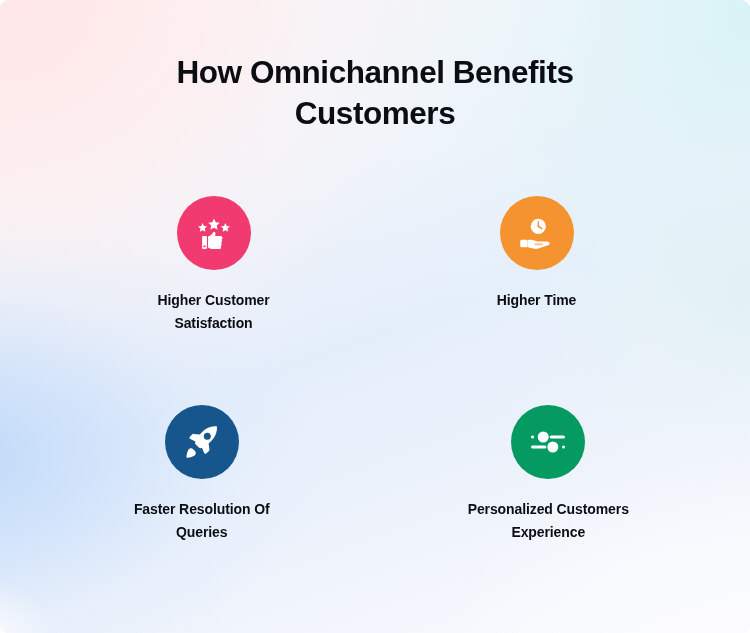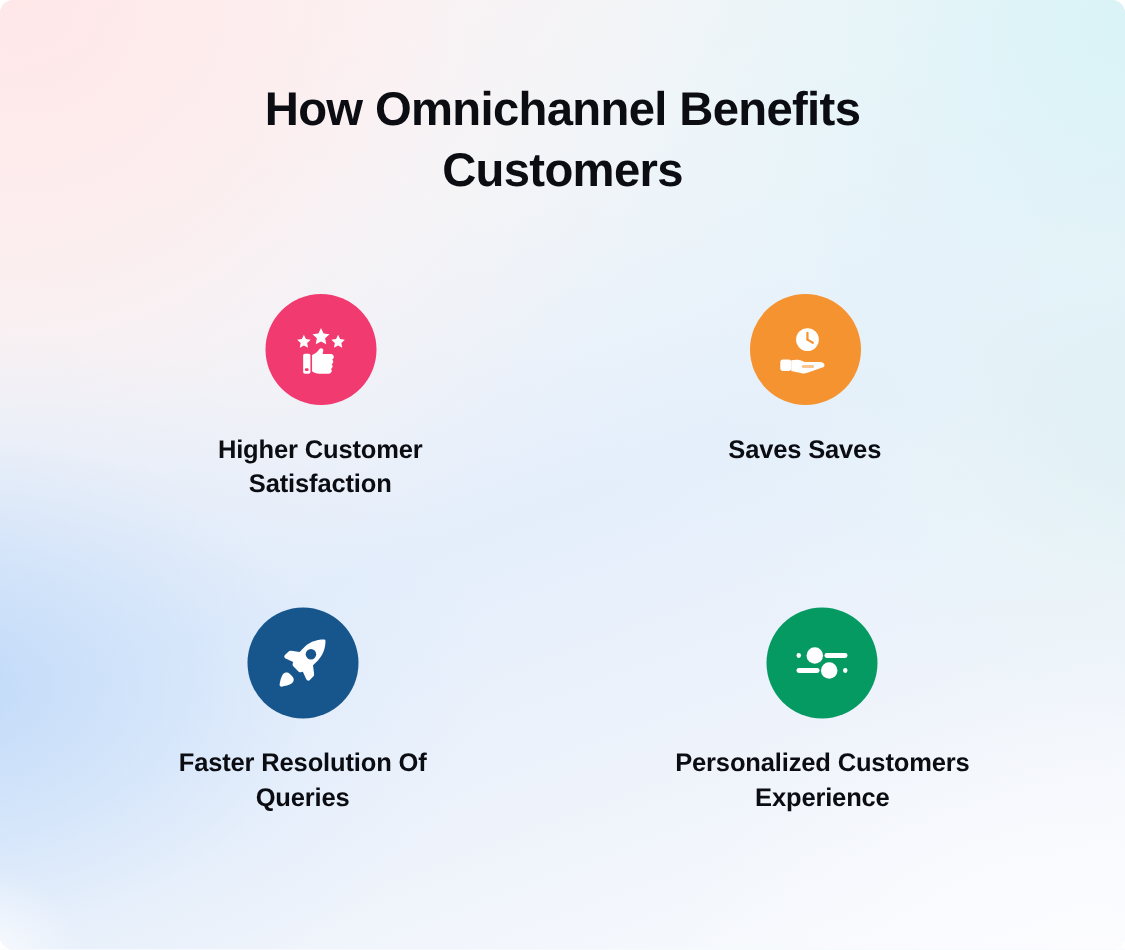--- a/index.html
+++ b/index.html
@@ -141,21 +141,21 @@
     justify-content: center;
     flex: none;
   }
   .icon-circle svg {
     display: block;
   }
 
   .cell-label {
     margin-top: 19px;
     text-align: center;
-    font-size: 17px;
+    font-size: 14px;
     line-height: 22.5px;
     font-weight: 700;
     letter-spacing: -0.1px;
     color: #0b0d12;
     white-space: pre-line;
     max-width: 260px;
   }
 </style>
 </head>
 <body>
@@ -214,21 +214,21 @@
                 </g>
 
                 <path d="M4.2 29.3c0-.9.72-1.6 1.6-1.6h4.1c.88 0 1.6.7 1.6 1.6v4.4c0 .9-.72 1.6-1.6 1.6H5.8c-.88 0-1.6-.7-1.6-1.6z"></path>
 
                 <path d="M11.5 28.2c1.5-.3 3.1-.5 4.5-.3 1.1.16 2.2.5 3.25.86 1.1.38 1.85.62 2.6.62h8.9c1.6 0 2.9.9 2.9 2.05 0 .6-.35 1.1-.95 1.45l-10.4 3.6c-1.35.47-2.6.62-3.85.35l-6.95-1.5z"></path>
 
                 <path d="M19.6 31.35h6.1c.62 0 1.12.44 1.12 1s-.5 1.02-1.12 1.02h-6.1c-.62 0-1.12-.46-1.12-1.02s.5-1 1.12-1z" fill="#f59331" opacity="0.55"></path>
               </g>
             </svg>
           </div>
-          <div class="cell-label">Saves Saves</div>
+          <div class="cell-label">Higher Time</div>
         </div>
 
       </div>
 
       <div class="grid-row">
 
         <div class="cell">
           <div class="icon-circle" style="background:#17558d">
             <svg width="42" height="42" viewBox="0 0 42 42" aria-hidden="true">
               <g fill="#ffffff">

